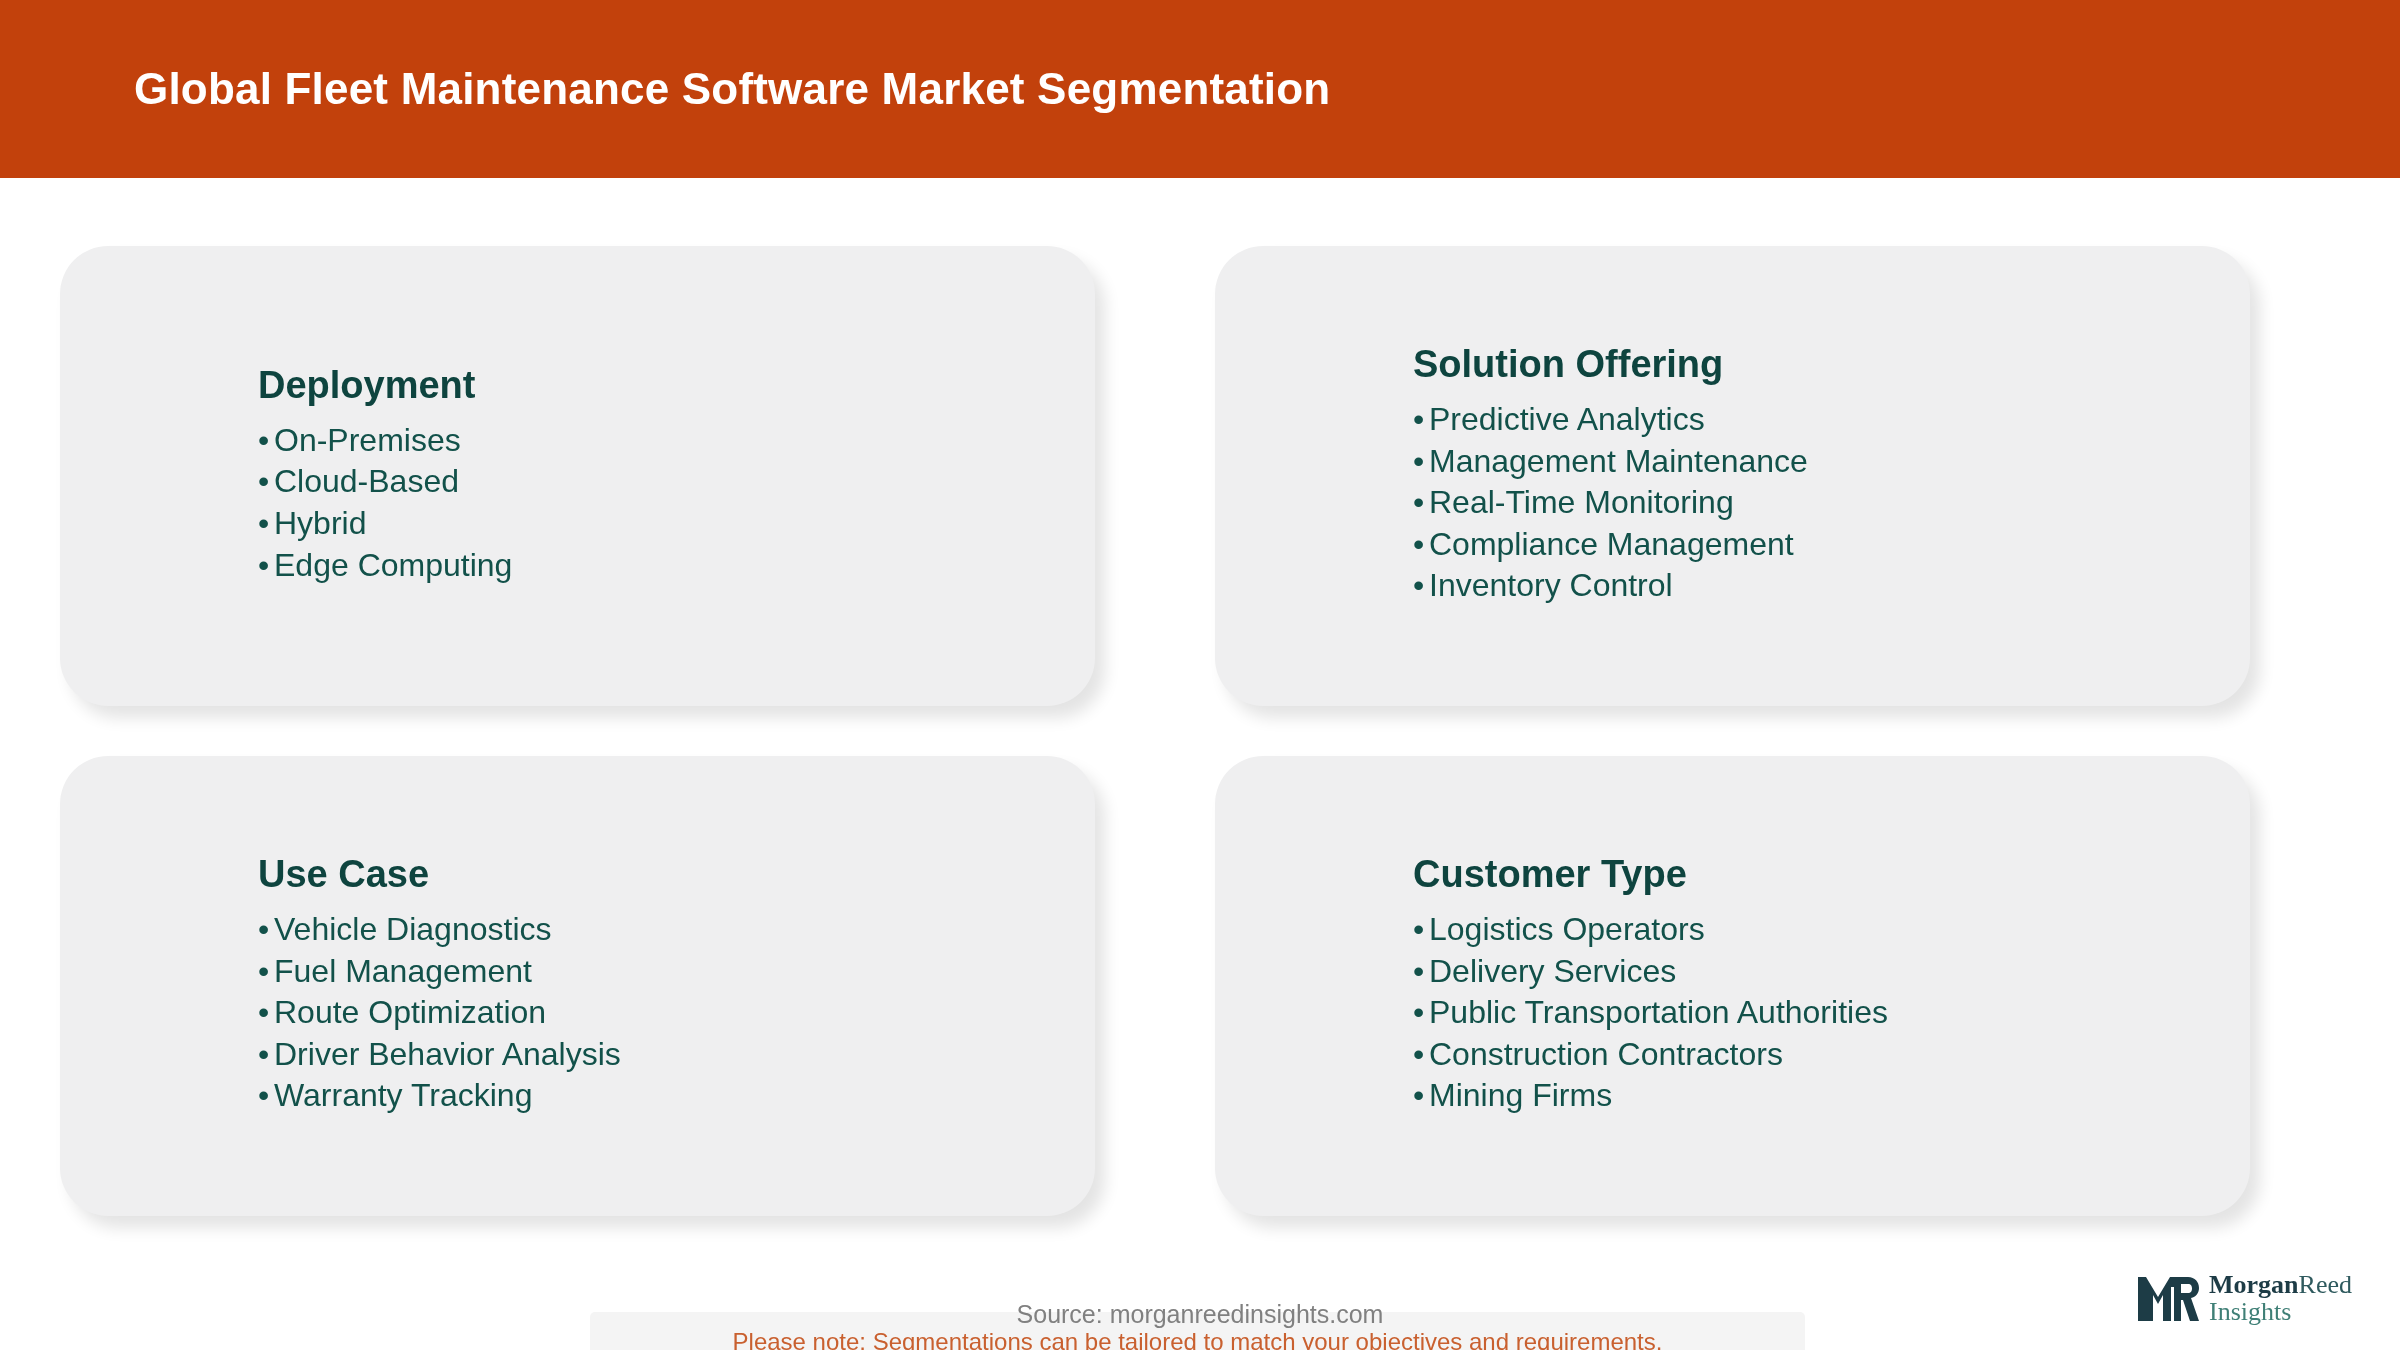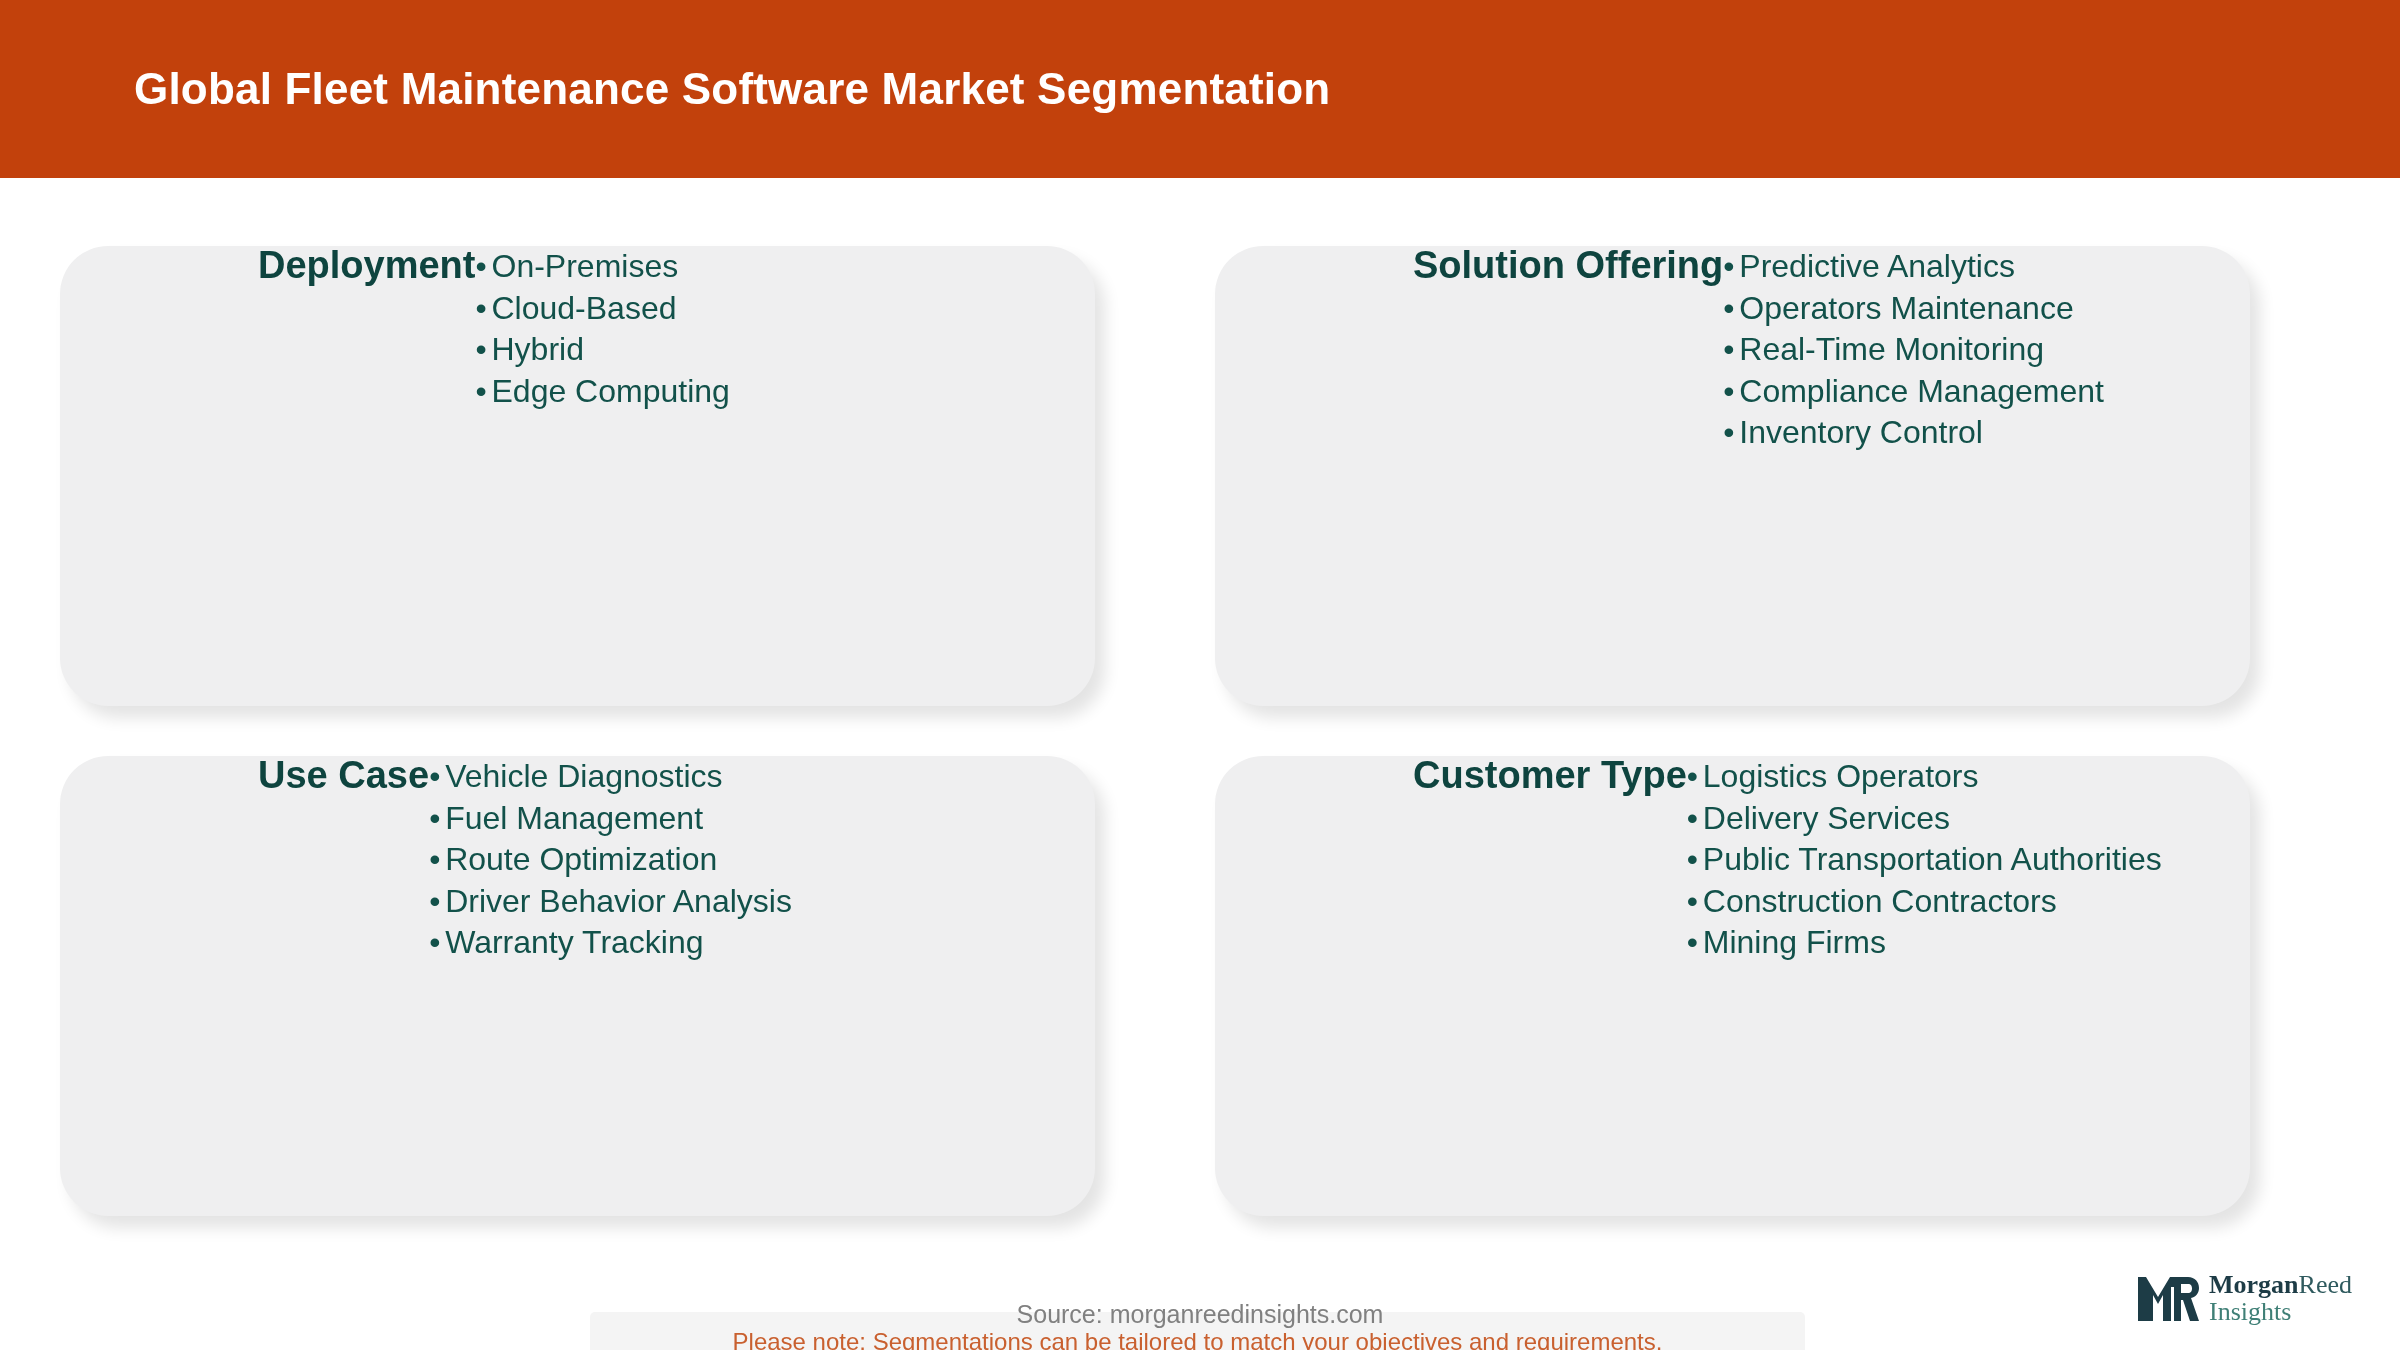--- a/index.html
+++ b/index.html
@@ -45,22 +45,22 @@
     height: 1060px;
   }
   .card {
     position: absolute;
     background: #efeff0;
     border-radius: 48px;
     box-shadow: 10px 12px 16px rgba(0, 0, 0, 0.11);
     box-sizing: border-box;
     padding-left: 198px;
     display: flex;
-    flex-direction: row;
-    justify-content: flex-start;
+    flex-direction: column;
+    justify-content: center;
   }
   .card-tl { left: 60px;   top: 68px;  width: 1035px; height: 460px; }
   .card-tr { left: 1215px; top: 68px;  width: 1035px; height: 460px; }
   .card-bl { left: 60px;   top: 578px; width: 1035px; height: 460px; }
   .card-br { left: 1215px; top: 578px; width: 1035px; height: 460px; }
 
   .card-title {
     color: #0e443f;
     font-size: 38px;
     font-weight: bold;
@@ -164,21 +164,21 @@
       <li><span class="bullet-dot">•</span><span>Cloud-Based</span></li>
       <li><span class="bullet-dot">•</span><span>Hybrid</span></li>
       <li><span class="bullet-dot">•</span><span>Edge Computing</span></li>
     </ul>
   </div>
 
   <div class="card card-tr">
     <div class="card-title">Solution Offering</div>
     <ul class="card-list">
       <li><span class="bullet-dot">•</span><span>Predictive Analytics</span></li>
-      <li><span class="bullet-dot">•</span><span>Operators Maintenance</span></li>
+      <li><span class="bullet-dot">•</span><span>Management Maintenance</span></li>
       <li><span class="bullet-dot">•</span><span>Real-Time Monitoring</span></li>
       <li><span class="bullet-dot">•</span><span>Compliance Management</span></li>
       <li><span class="bullet-dot">•</span><span>Inventory Control</span></li>
     </ul>
   </div>
 
   <div class="card card-bl">
     <div class="card-title">Use Case</div>
     <ul class="card-list">
       <li><span class="bullet-dot">•</span><span>Vehicle Diagnostics</span></li>

